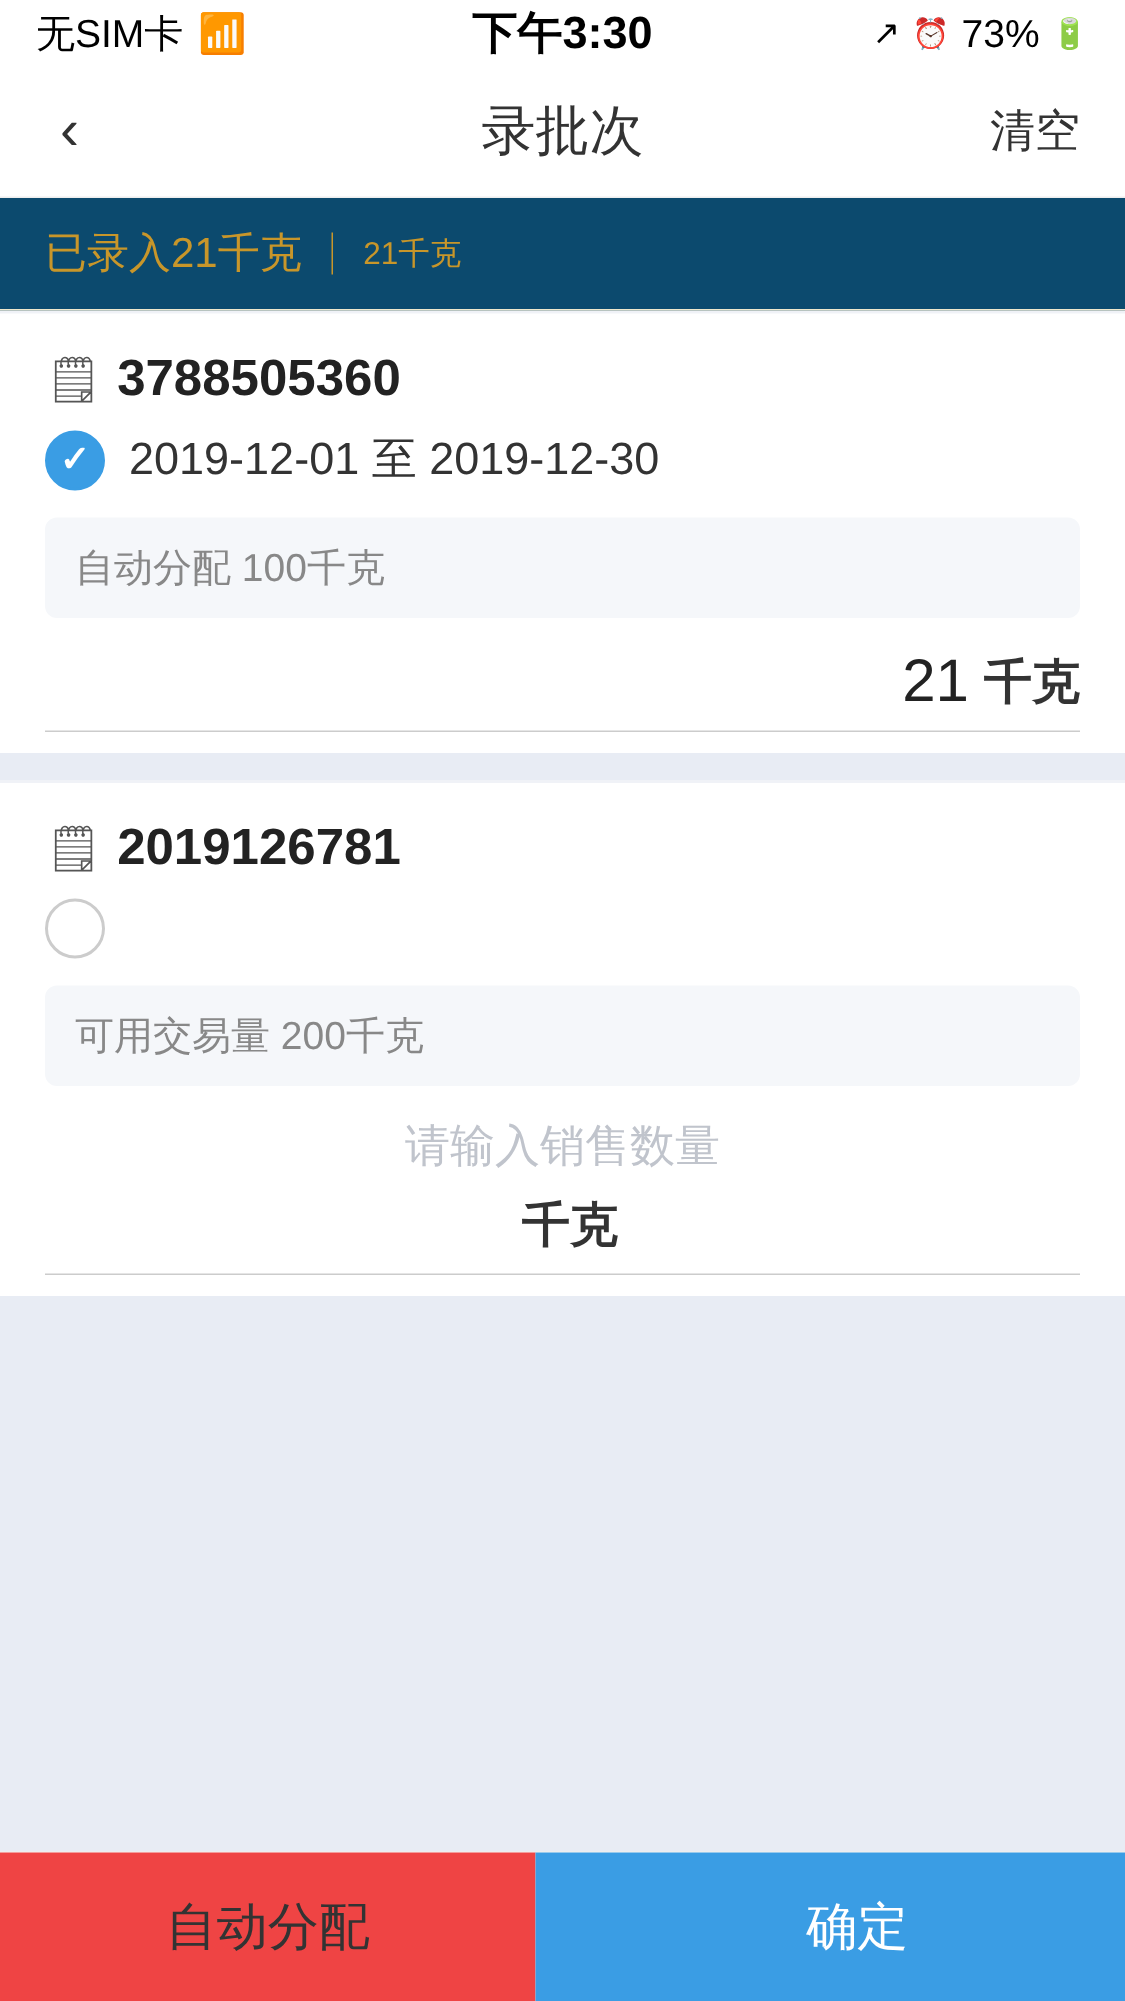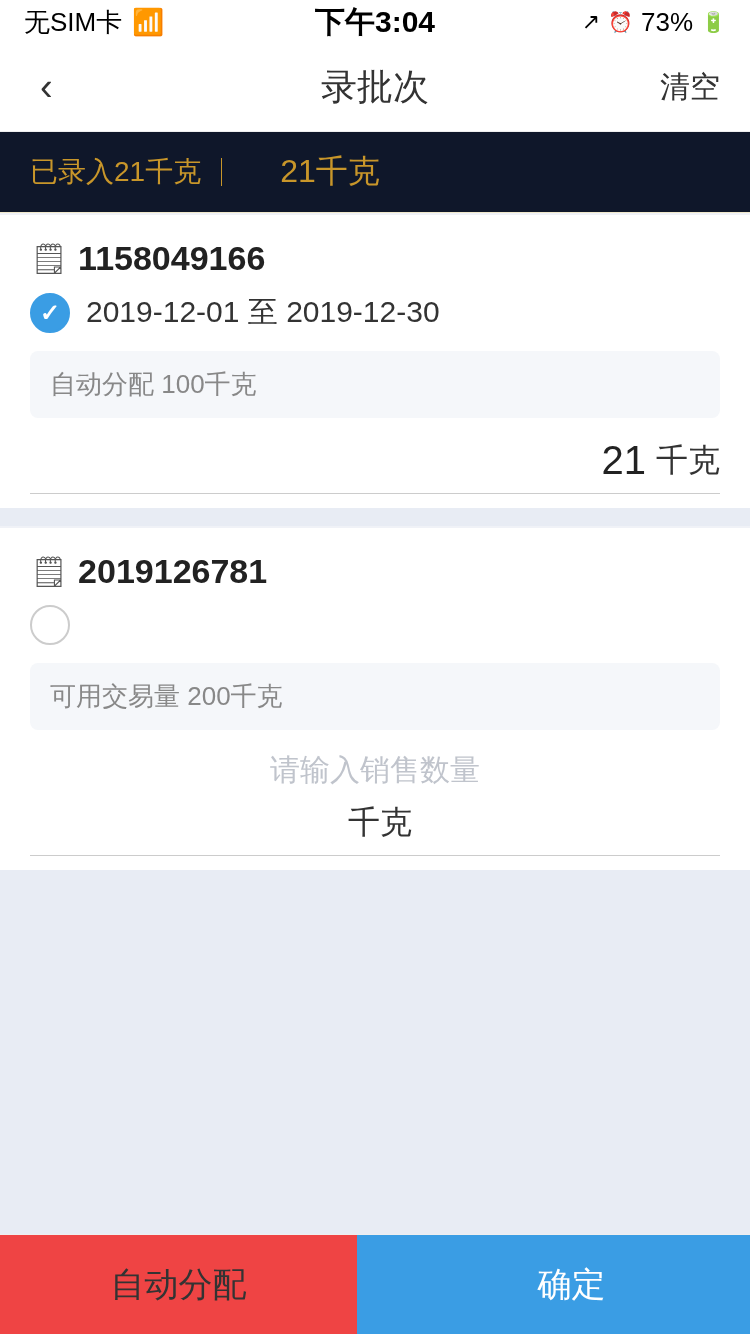--- a/index.html
+++ b/index.html
@@ -70,40 +70,39 @@
     }
     .nav-clear {
       font-size: 30px;
       color: #333;
       cursor: pointer;
     }
 
     
     .summary-banner {
       width: 100%;
-      background: #0f172a;
+      background: #0c4a6e;
       padding: 18px 30px;
       display: flex;
       align-items: center;
       gap: 20px;
       border-bottom: 1px solid #f0e8cc;
     }
     .summary-label {
       font-size: 28px;
       color: #c8962a;
     }
     .summary-divider {
       width: 1px;
       height: 28px;
       background: #c8962a;
     }
     .summary-value {
-      font-size: 32px;
+      font-size: 21px;
       color: #c8962a;
-      margin-left: 38px;
     }
 
     
     .batch-card {
       background: #fff;
       margin-top: 2px;
     }
     .batch-card-inner {
       padding: 24px 30px 0 30px;
     }
@@ -176,20 +175,21 @@
       font-weight: 500;
       text-align: right;
       border: none;
       outline: none;
       width: 120px;
       background: transparent;
     }
     .quantity-unit {
       font-size: 32px;
       color: #333;
+      font-weight: bold;
     }
     .quantity-underline {
       height: 1px;
       background: #ccc;
       margin: 0 30px;
     }
     .quantity-underline-wrapper {
       background: #fff;
       padding-bottom: 14px;
     }
@@ -264,21 +264,21 @@
     }
   </style>
 </head>
 <body>
 
 <div class="status-bar">
   <div class="status-bar-left">
     <span>无SIM卡</span>
     <span>📶</span>
   </div>
-  <div class="status-bar-center">下午3:04</div>
+  <div class="status-bar-center">下午3:30</div>
   <div class="status-bar-right">
     <span style="font-size:22px;">↗</span>
     <span style="font-size:20px;">⏰</span>
     <span>73%</span>
     <span style="font-size:20px;">🔋</span>
   </div>
 </div>
 
 <div class="nav-bar">
   <span class="nav-back">‹</span>
@@ -291,21 +291,21 @@
   <div class="summary-banner">
     <span class="summary-label">已录入21千克</span>
     <div class="summary-divider"></div>
     <span class="summary-value">21千克</span>
   </div>
 
   <div class="batch-card">
     <div class="batch-card-inner">
       <div class="batch-header">
         <span class="batch-id-icon">🗒</span>
-        <span class="batch-id">1158049166</span>
+        <span class="batch-id">3788505360</span>
       </div>
       <div class="batch-date-row">
         <div class="radio-circle selected">
           <span class="radio-check">✓</span>
         </div>
         <span class="batch-date">2019-12-01 至 2019-12-30</span>
       </div>
       <div class="batch-available">自动分配 100千克</div>
     </div>
     <div class="quantity-row">

